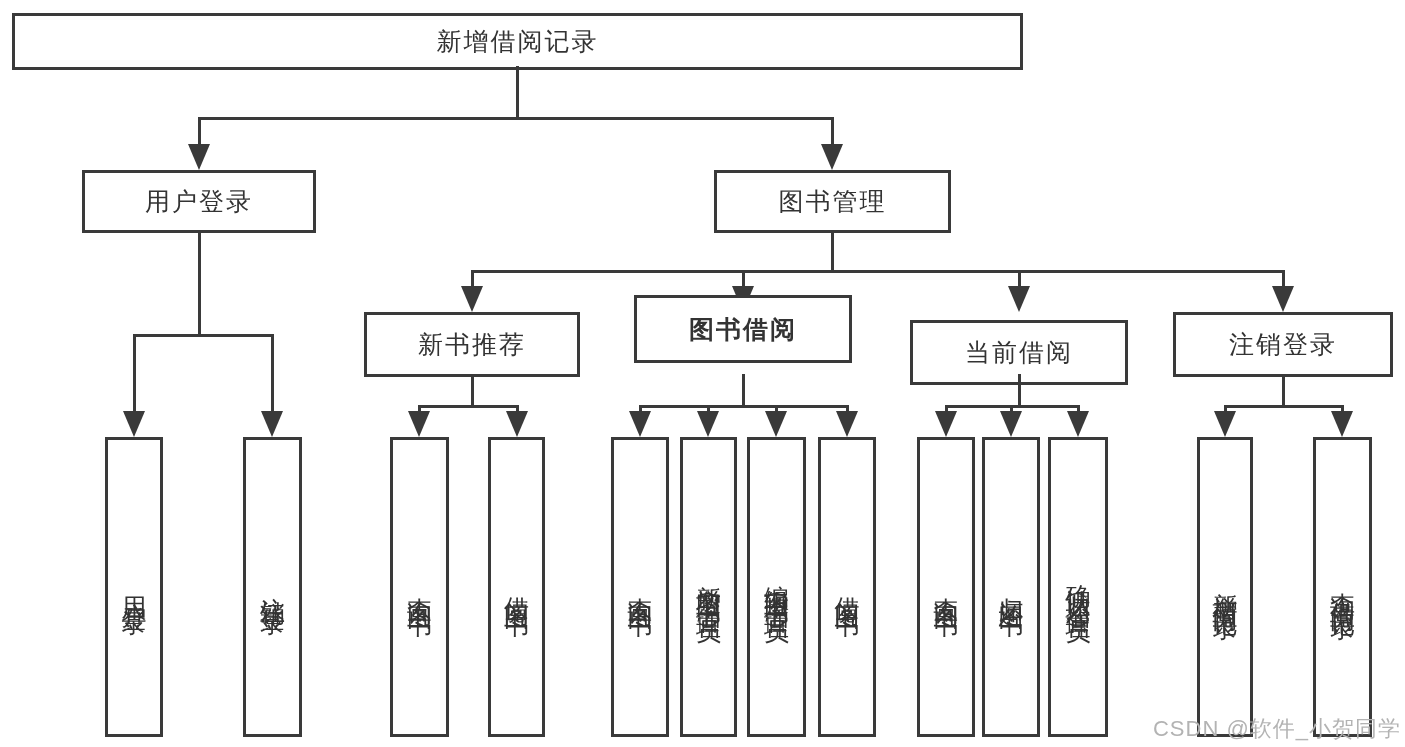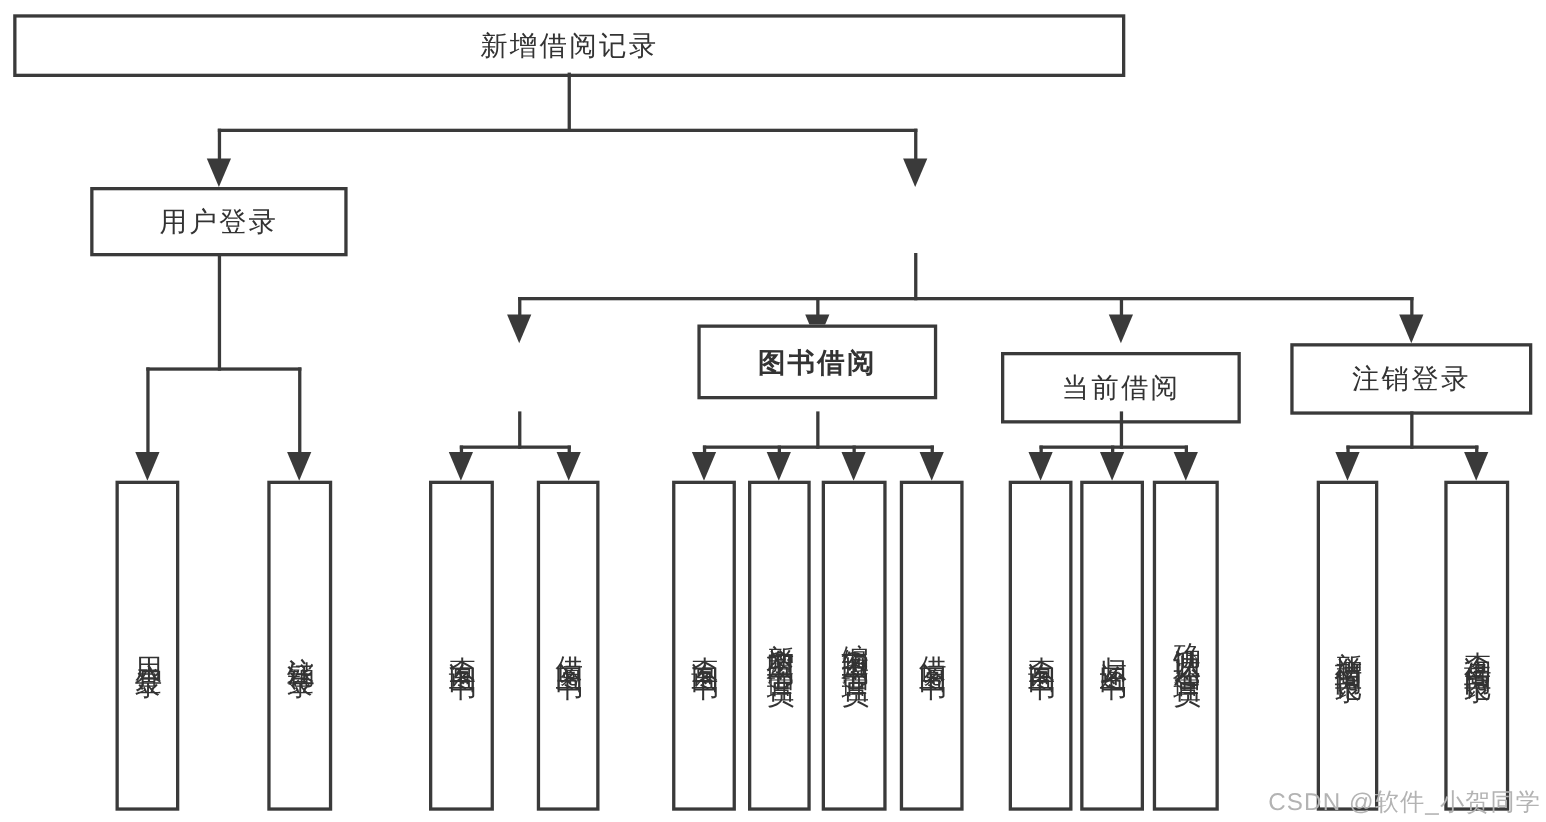--- a/index.html
+++ b/index.html
@@ -60,39 +60,41 @@
   <div class="box" style="left:12px; top:13px; width:1011px; height:57px;">新增借阅记录</div>
 
   <div class="vl" style="left:516px; top:66px; height:54px;"></div>
   <div class="hl" style="left:198px; top:117px; width:636px;"></div>
   <div class="vl" style="left:198px; top:117px; height:28px;"></div>
   <div class="vl" style="left:831px; top:117px; height:28px;"></div>
   <div class="ar" style="left:188px; top:144px;"></div>
   <div class="ar" style="left:821px; top:144px;"></div>
 
   <div class="box" style="left:82px; top:170px; width:234px; height:63px;">用户登录</div>
+  <div class="box" style="left:714px; top:170px; width:237px; height:63px;">图书管理</div>
 
   <div class="vl" style="left:198px; top:230px; height:107px;"></div>
   <div class="hl" style="left:133px; top:334px; width:141px;"></div>
   <div class="vl" style="left:133px; top:334px; height:79px;"></div>
   <div class="vl" style="left:271px; top:334px; height:79px;"></div>
   <div class="ar" style="left:123px; top:411px;"></div>
   <div class="ar" style="left:261px; top:411px;"></div>
 
   <div class="vl" style="left:831px; top:230px; height:43px;"></div>
   <div class="hl" style="left:471px; top:270px; width:814px;"></div>
   <div class="vl" style="left:471px; top:270px; height:18px;"></div>
   <div class="vl" style="left:742px; top:270px; height:18px;"></div>
   <div class="vl" style="left:1018px; top:270px; height:18px;"></div>
   <div class="vl" style="left:1282px; top:270px; height:18px;"></div>
   <div class="ar" style="left:461px; top:286px;"></div>
   <div class="ar" style="left:732px; top:286px;"></div>
   <div class="ar" style="left:1008px; top:286px;"></div>
   <div class="ar" style="left:1272px; top:286px;"></div>
 
+  <div class="box" style="left:364px; top:312px; width:216px; height:65px;">新书推荐</div>
   <div class="box" style="left:634px; top:295px; width:218px; height:68px;font-weight:bold;">图书借阅</div>
   <div class="box" style="left:910px; top:320px; width:218px; height:65px;">当前借阅</div>
   <div class="box" style="left:1173px; top:312px; width:220px; height:65px;">注销登录</div>
 
   <div class="vl" style="left:471px; top:374px; height:34px;"></div>
   <div class="vl" style="left:742px; top:374px; height:34px;"></div>
   <div class="vl" style="left:1018px; top:374px; height:34px;"></div>
   <div class="vl" style="left:1282px; top:374px; height:34px;"></div>
 
   <div class="hl" style="left:418px; top:405px; width:101px;"></div>

